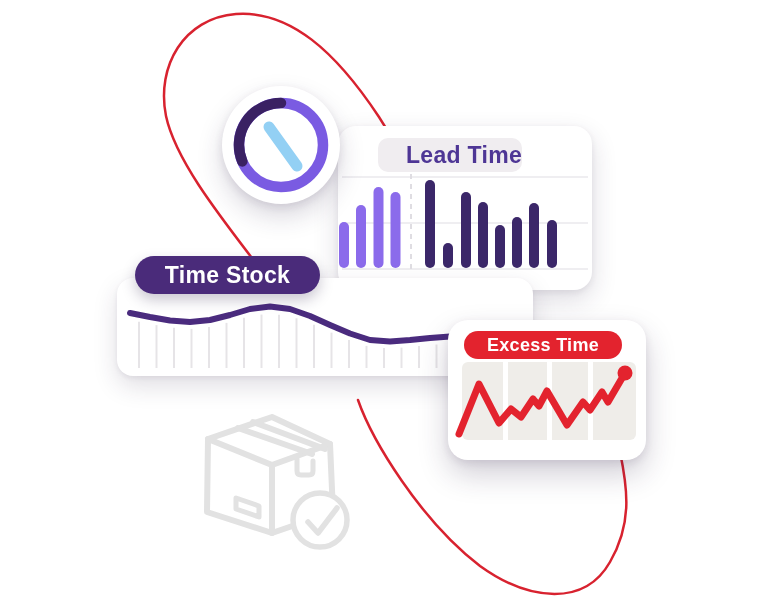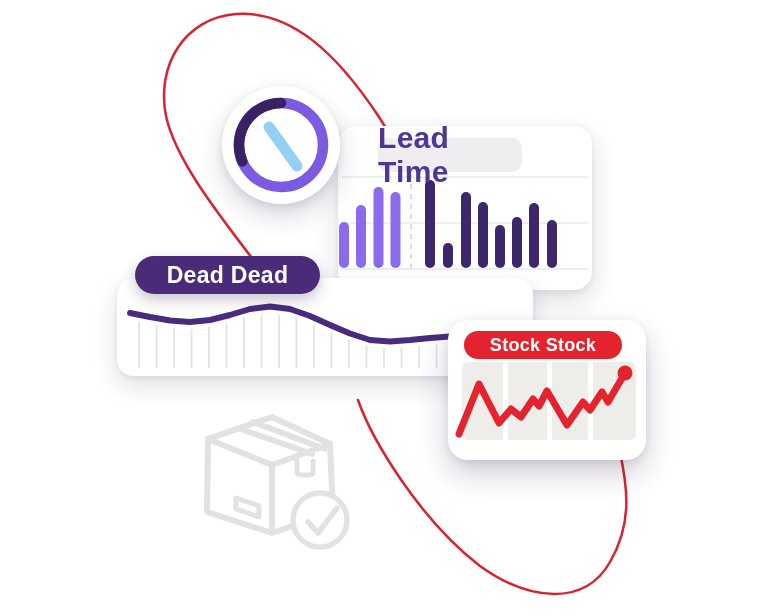--- a/index.html
+++ b/index.html
@@ -7,21 +7,21 @@
           font-family:"Liberation Sans", sans-serif;}
   .abs{position:absolute;}
   svg{display:block;}
   
   .deco{left:0;top:0;z-index:1;}
   
   .card{background:#ffffff;border-radius:18px;}
   .lead-card{left:338px;top:126px;width:254px;height:164px;z-index:2;
              box-shadow:0 10px 26px rgba(45,32,70,.16),0 2px 6px rgba(45,32,70,.08);}
   .lead-tab{left:40px;top:12px;width:144px;height:34px;border-radius:10px;background:#F0EDF0;
-            display:flex;align-items:center;justify-content:flex-start;font-size:30px;font-weight:700;
+            display:flex;align-items:center;justify-content:flex-end;font-size:23px;font-weight:700;
             color:#4E3695;letter-spacing:.3px;}
   .wave-card{left:117px;top:278px;width:416px;height:98px;border-radius:16px;z-index:3;
              box-shadow:0 10px 24px rgba(45,32,70,.15),0 2px 5px rgba(45,32,70,.07);}
   .excess-card{left:448px;top:320px;width:198px;height:140px;border-radius:20px;z-index:5;
                box-shadow:0 14px 30px rgba(45,32,70,.22),0 3px 8px rgba(45,32,70,.10);}
   .excess-panel{left:14px;top:42px;width:174px;height:78px;background:#EFEDE9;border-radius:6px;}
   .panel-divider{position:absolute;top:0;width:5px;height:78px;background:#ffffff;}
   .excess-svg{left:0;top:0;}
   
   .pill{display:flex;align-items:center;justify-content:center;color:#ffffff;font-weight:700;
@@ -104,37 +104,37 @@
           <line x1="389.5" y1="63.175" x2="389.5" y2="90" stroke="#E6E4E7" stroke-width="2"></line>
           <line x1="407" y1="62.65" x2="407" y2="90" stroke="#E6E4E7" stroke-width="2"></line>
         </g>
       <g>
           <polyline points="13,35 33,39 53,42.5 73,44 93,42 113,37 133,31 153,28.5 173,31 193,38 213,47 233,55.5 253,62 273,63.5 293,62 313,60 333,58.5 353,57.5 373,57 393,56 413,55.5" fill="none" stroke="#4A2B7E" stroke-width="6" stroke-linecap="round" stroke-linejoin="round"></polyline>
         </g>
     </svg>
   </div>
 
   <div class="abs pill dead-pill">
-    <span>Dead Dead</span>
+    <span>Time Stock</span>
   </div>
 
   <div class="abs card excess-card">
     <div class="abs excess-panel">
       <div class="panel-divider" style="left:41px;"></div>
       <div class="panel-divider" style="left:85px;"></div>
       <div class="panel-divider" style="left:126px;"></div>
     </div>
     <svg class="abs excess-svg" width="198" height="140" viewBox="0 0 198 140">
       <g>
           <polyline points="11,114 31,64 51,103 63,89 73,97 85,79 91,86 99,71 119,105 135,82 142,90 154,72 160,82 177,53" fill="none" stroke="#E3232E" stroke-width="7" stroke-linecap="round" stroke-linejoin="round"></polyline>
           <circle cx="177" cy="53" r="7.5" fill="#E3232E"></circle>
         </g>
     </svg>
     <div class="abs pill excess-pill">
-      <span>Stock Stock</span>
+      <span>Excess Time</span>
     </div>
   </div>
 
 
   <div class="abs clock">
     <svg width="118" height="118" viewBox="0 0 118 118">
       <circle cx="59" cy="59" r="42" fill="none" stroke-width="10.5" stroke="#7A5BE2"></circle>
       <path d="M 59 17 A 42 42 0 0 0 20.3 75.4" fill="none" stroke-width="10.5" stroke-linecap="round" stroke="#3A2163"></path>
       <line x1="47" y1="41" x2="75" y2="80" stroke-width="11" stroke-linecap="round" stroke="#93D0F4"></line>
     </svg>

